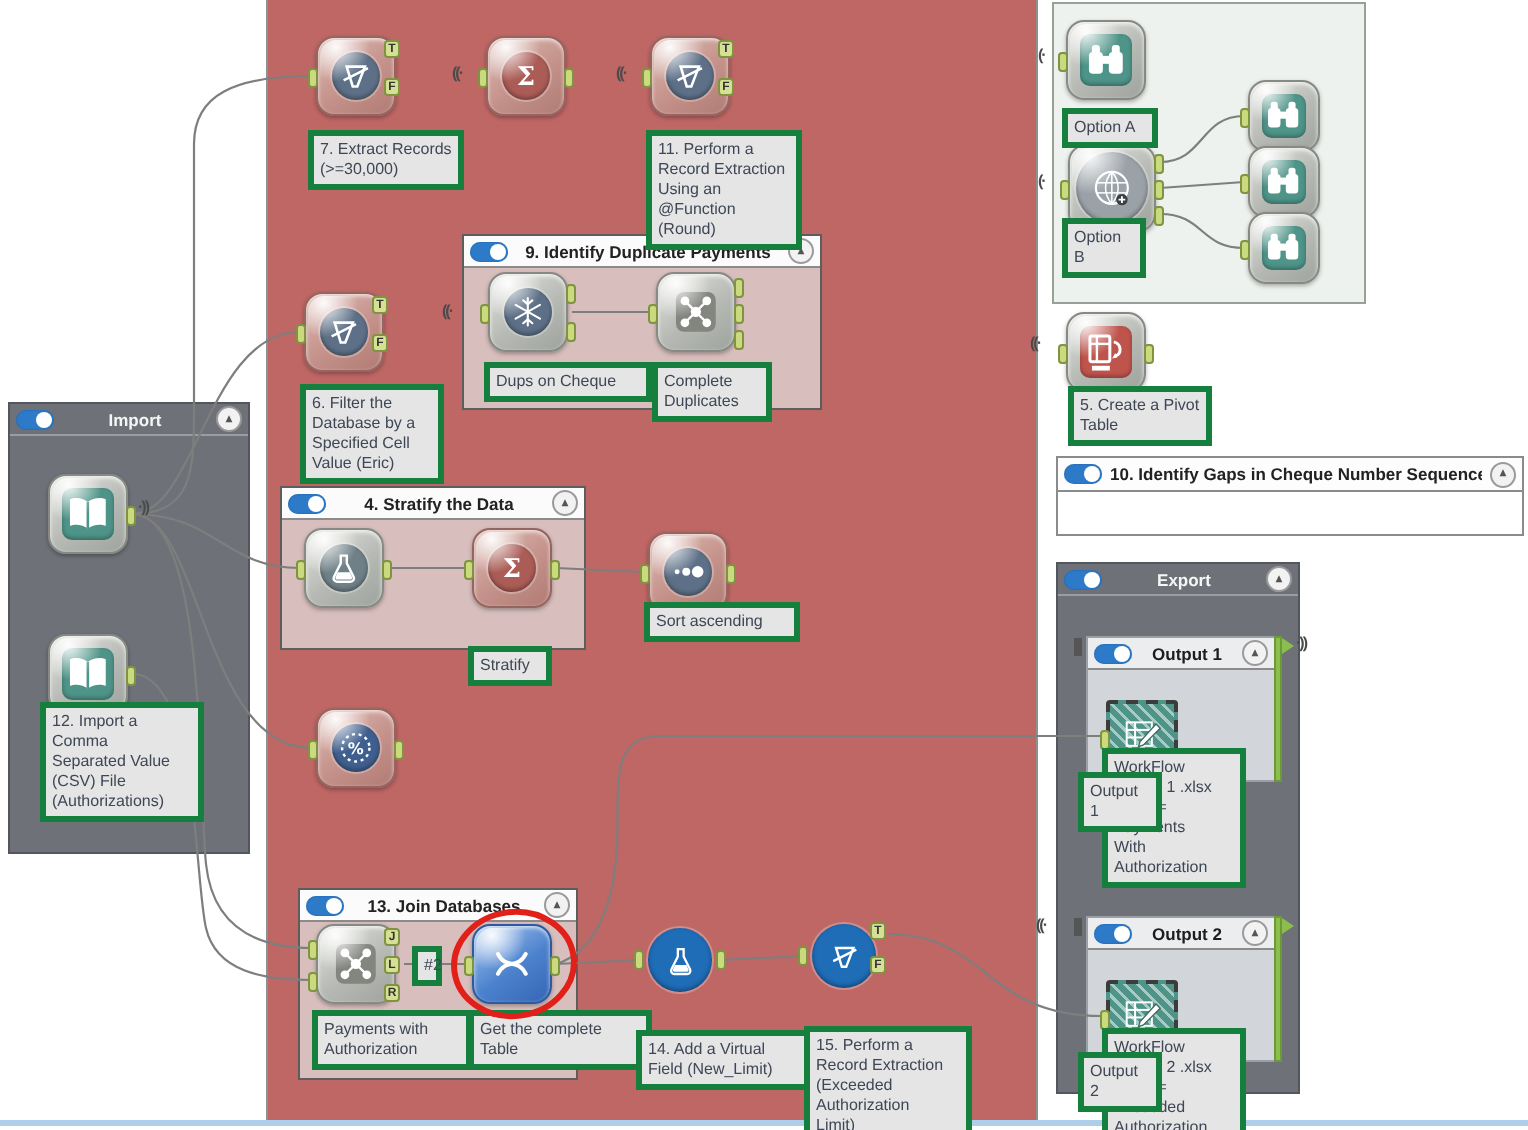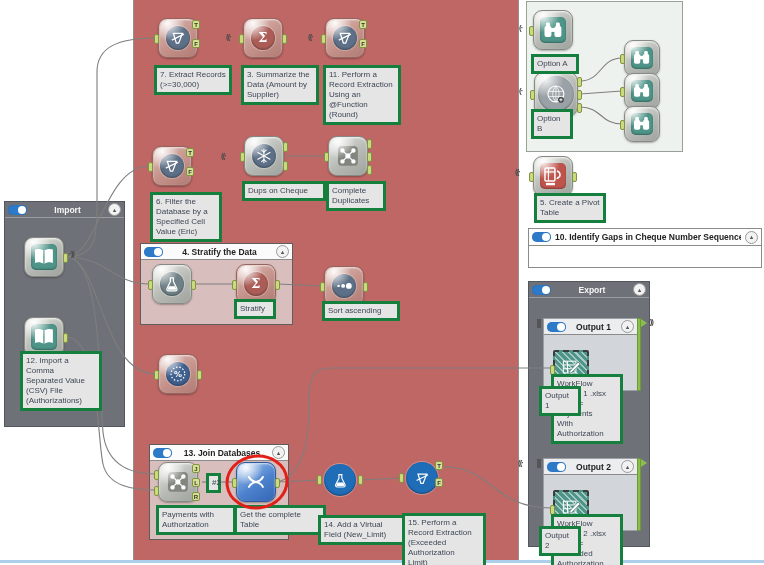--- a/index.html
+++ b/index.html
@@ -86,20 +86,27 @@
   </div>
 
   <div class="cont darkc" style="left:528px;top:281px;width:122px;height:266px;">
     <div class="hdr">
       <span class="tog"></span>
       <span class="ttl">Export</span>
       <span class="col"></span>
     </div>
   </div>
 
+  <div class="cont pinkc" style="left:231px;top:117px;width:180px;height:88px;">
+    <div class="hdr">
+      <span class="tog"></span>
+      <span class="ttl">9. Identify Duplicate Payments</span>
+      <span class="col"></span>
+    </div>
+  </div>
 
   <div class="cont pinkc" style="left:140px;top:243px;width:153px;height:82px;">
     <div class="hdr">
       <span class="tog"></span>
       <span class="ttl">4. Stratify the Data</span>
       <span class="col"></span>
     </div>
   </div>
 
   <div class="cont pinkc" style="left:149px;top:444px;width:140px;height:96px;">
@@ -172,23 +179,20 @@
       <span class="circ" style="background: rgb(171, 92, 86);"></span>
       <span class="glyph" style="inset: 24%;">
         <svg viewBox="0 0 26 26">
           <text x="13" y="19" font-size="17" font-weight="bold" fill="#fff" text-anchor="middle" font-family="DejaVu Serif,serif">Σ</text>
         </svg>
       </span>
       <span class="gloss"></span>
       <span class="anchor" style="top: 15px; left: -5px;"></span>
       <span class="anchor" style="top: 15px; right: -5px;"></span>
     </div>
-    <div class="note" style="left: 241px; top: 65px; width: 78px; z-index: 7;">3. Summarize the
-Data (Amount by
-Supplier)</div>
     <div class="tool sq-red" style="left: 325px; top: 18px; width: 40px; height: 40px;">
       <span class="circ" style="background: rgb(93, 112, 135);"></span>
       <span class="glyph" style="inset: 24%;">
         <svg viewBox="0 0 26 26">
           <path d="M7 7 L19 7 L14 20 L11 20 Z" fill="none" stroke="#fff" stroke-width="1.7"></path>
           <line x1="5" y1="16" x2="21" y2="8" stroke="#fff" stroke-width="1.7"></line>
         </svg>
       </span>
       <span class="gloss"></span>
       <span class="anchor" style="top: 15px; left: -5px;"></span>
@@ -279,21 +283,21 @@
       <span class="circ" style="background: rgb(171, 92, 86);"></span>
       <span class="glyph" style="inset: 24%;">
         <svg viewBox="0 0 26 26">
           <text x="13" y="19" font-size="17" font-weight="bold" fill="#fff" text-anchor="middle" font-family="DejaVu Serif,serif">Σ</text>
         </svg>
       </span>
       <span class="gloss"></span>
       <span class="anchor" style="top: 15px; left: -5px;"></span>
       <span class="anchor" style="top: 15px; right: -5px;"></span>
     </div>
-    <div class="note" style="left: 234px; top: 299px; width: 42px; z-index: 7;">Stratify</div>
+    <div class="note" style="left: 234px; top: 323px; width: 42px; z-index: 7;">Stratify</div>
     <div class="tool sq-red" style="left: 324px; top: 266px; width: 40px; height: 40px;">
       <span class="circ" style="background: rgb(93, 112, 135);"></span>
       <span class="glyph" style="inset: 24%;">
         <svg viewBox="0 0 26 26" fill="#fff">
           <circle cx="6" cy="13" r="1.6"></circle>
           <circle cx="12" cy="13" r="2.6"></circle>
           <circle cx="19.5" cy="13" r="3.8"></circle>
         </svg>
       </span>
       <span class="gloss"></span>

